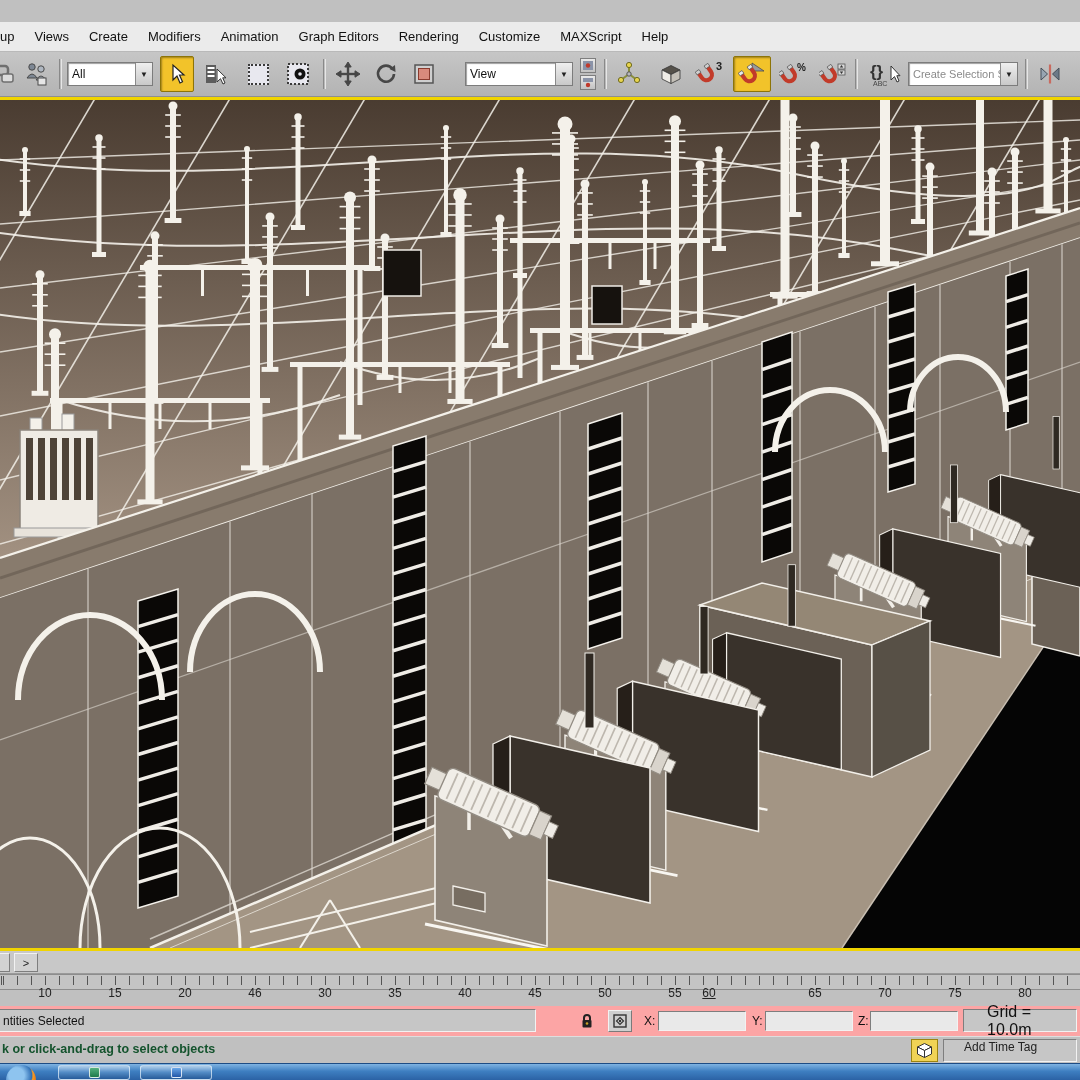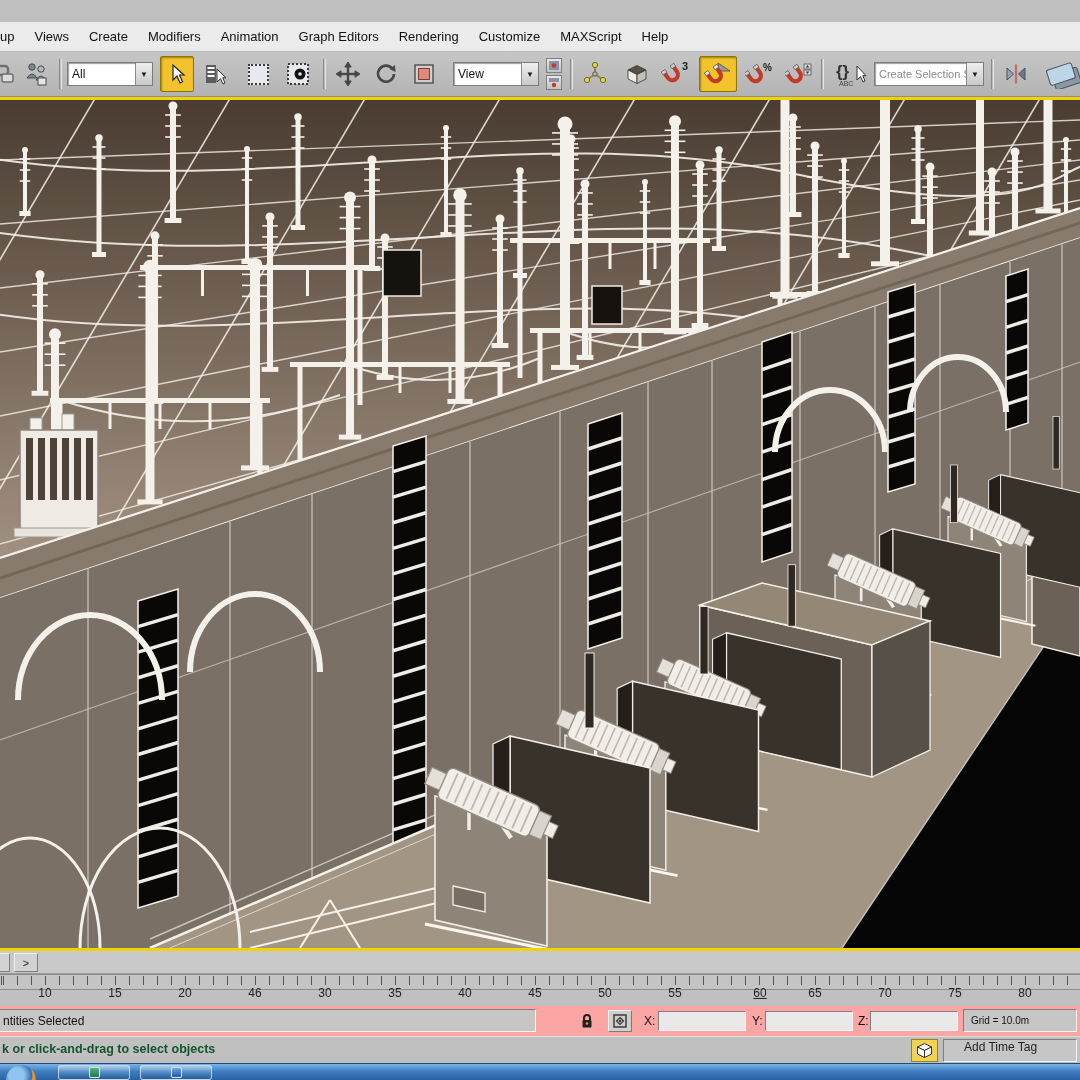--- a/index.html
+++ b/index.html
@@ -66,22 +66,22 @@
   #statusrow{position:absolute;left:0;top:1006px;width:1080px;height:30px;background:#fca5a5;}
   .sunken{background:#c6c6c6;border:1px solid;border-color:#7e7e7e #f2f2f2 #f2f2f2 #7e7e7e;}
   .sunkenw{background:#e9e9e9;border:1px solid;border-color:#7e7e7e #f2f2f2 #f2f2f2 #7e7e7e;}
   #sel-info{position:absolute;left:-30px;top:3px;width:566px;height:23px;
     font-size:12px;color:#111;display:flex;align-items:center;padding-left:32px;}
   #lock-btn{position:absolute;left:576px;top:5px;width:22px;height:20px;display:flex;align-items:center;justify-content:center;}
   #abs-btn{position:absolute;left:608px;top:4px;width:24px;height:22px;background:#cfcfcf;
     border:1px solid;border-color:#f2f2f2 #7a7a7a #7a7a7a #f2f2f2;display:flex;align-items:center;justify-content:center;}
   .axlabel{position:absolute;top:8px;font-size:12px;color:#111;}
   .axfield{position:absolute;top:5px;width:88px;height:20px;font-size:12px;padding:0 3px;outline:none;}
-  #grid-field{position:absolute;left:963px;top:3px;width:114px;height:23px;font-size:10px;color:#111;
-    display:flex;align-items:center;padding-left:7px;}
+  #grid-field{position:absolute;left:963px;top:3px;width:114px;height:23px;font-size:16px;color:#111;
+    display:flex;align-items:center;padding-left:23px;}
 
   
   #promptrow{position:absolute;left:0;top:1036px;width:1080px;height:27px;background:#c0c0c0;
     border-top:1px solid #dedede;}
   #prompt-msg{position:absolute;left:2px;top:5px;font-size:12.5px;font-weight:600;color:#14532d;}
   #cube-btn{position:absolute;left:911px;top:2px;width:27px;height:23px;background:#f0d355;
     border:1px solid #9b8410;display:flex;align-items:center;justify-content:center;}
   #timetag-field{position:absolute;left:943px;top:2px;width:134px;height:23px;font-size:12px;color:#222;
     display:flex;align-items:flex-start;padding-left:20px;}
 
@@ -179,21 +179,21 @@
         <polygon points="21,3 21.5,10 15.5,7" fill="#474747"></polygon>
       </svg>
     </div>
     <div class="tbtn" style="margin-left:4px">
       <svg width="22" height="22">
         <rect x="2" y="2" width="18" height="18" fill="#cfcfcf" stroke="#555" stroke-width="1.5"></rect>
         <rect x="5.5" y="5.5" width="11" height="11" fill="#d98a7c" stroke="#8a3b2e"></rect>
       </svg>
     </div>
 
-    <div class="combo" style="width:86px;margin-left:12px">
+    <div class="combo" style="width:108px;margin-left:24px">
       <span class="cval">View</span>
       <span class="ddbtn">▼</span>
     </div>
 
     <div class="stack2" style="margin-left:7px">
       <div class="ministub">
         <svg width="12" height="11">
             <rect x="1" y="1" width="10" height="9" fill="#8a93a8"></rect>
             <circle cx="6" cy="5.5" r="2.2" fill="#c0392b"></circle>
           </svg>
@@ -890,21 +890,21 @@
         <span class="ticklabel" style="left: 45px;">10</span>
         <span class="ticklabel" style="left: 115px;">15</span>
         <span class="ticklabel" style="left: 185px;">20</span>
         <span class="ticklabel" style="left: 255px;">46</span>
         <span class="ticklabel" style="left: 325px;">30</span>
         <span class="ticklabel" style="left: 395px;">35</span>
         <span class="ticklabel" style="left: 465px;">40</span>
         <span class="ticklabel" style="left: 535px;">45</span>
         <span class="ticklabel" style="left: 605px;">50</span>
         <span class="ticklabel" style="left: 675px;">55</span>
-        <span class="ticklabel" style="left: 760px; text-decoration: underline;">60</span>
+        <span class="ticklabel" style="left: 709px; text-decoration: underline;">60</span>
         <span class="ticklabel" style="left: 815px;">65</span>
         <span class="ticklabel" style="left: 885px;">70</span>
         <span class="ticklabel" style="left: 955px;">75</span>
         <span class="ticklabel" style="left: 1025px;">80</span>
       </div>
   </div>
 
   <div id="statusrow">
     <div id="sel-info" class="sunken">
       <span>ntities Selected</span>

